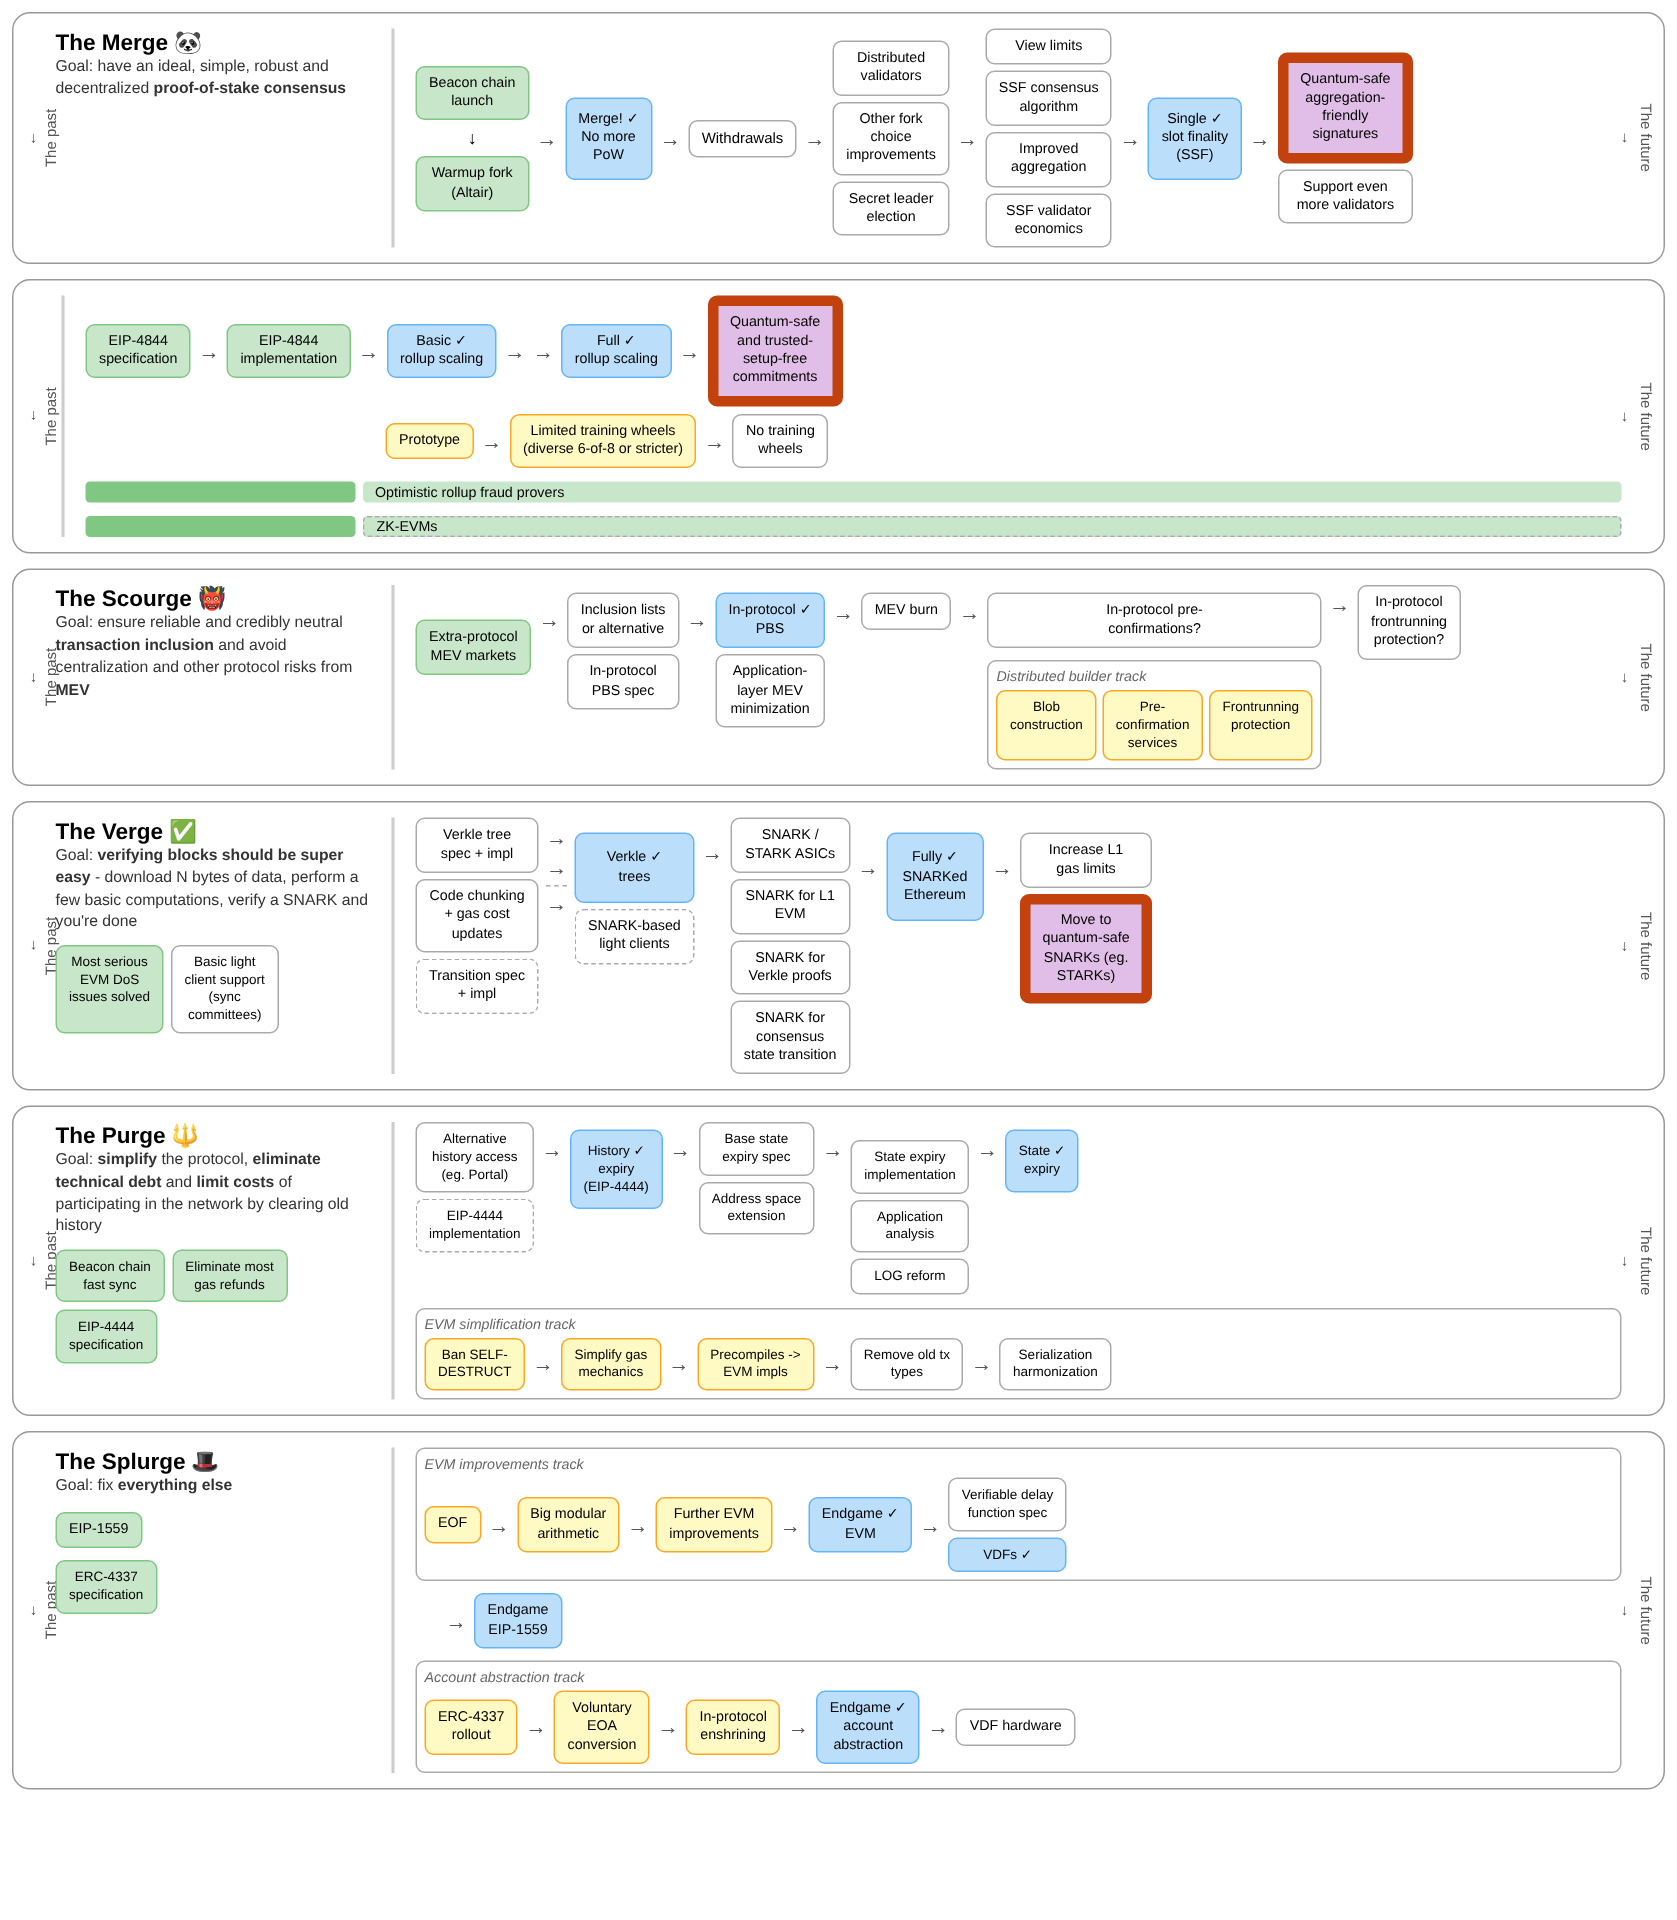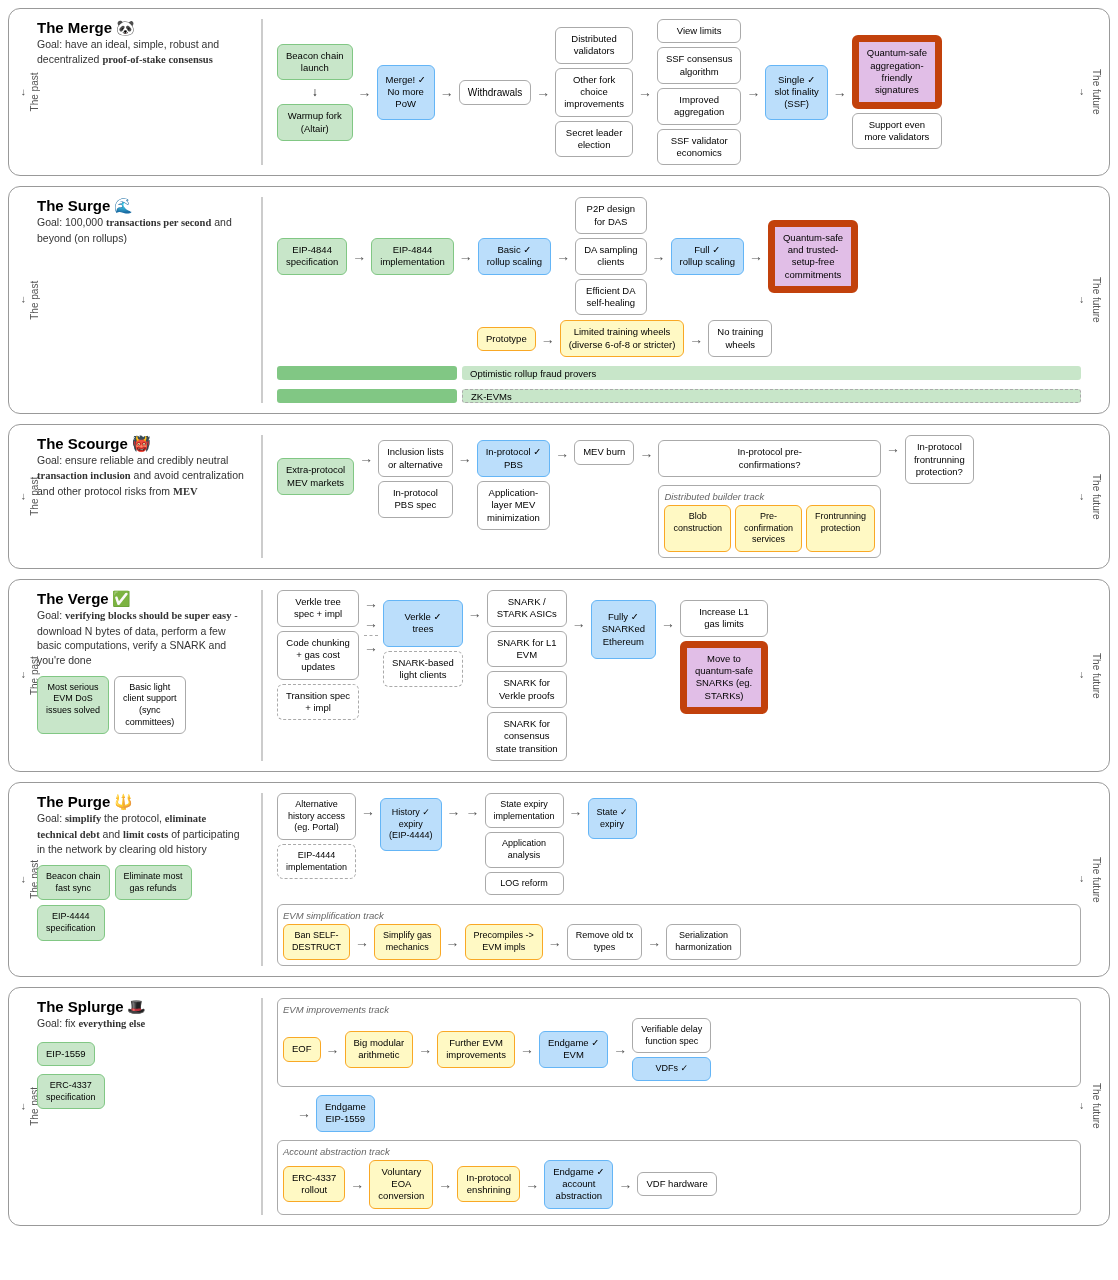--- a/index.html
+++ b/index.html
@@ -31,21 +31,20 @@
       gap: 4px;
     }
     .section-goal {
       font-size: 10.5px;
       color: #333;
       max-width: 220px;
       line-height: 1.4;
     }
     .section-goal strong {
       font-weight: bold;
-      font-family: Liberation Serif, serif;
     }
     
     .node {
       border-radius: 6px;
       padding: 5px 8px;
       text-align: center;
       font-size: 10px;
       line-height: 1.3;
       position: relative;
     }
@@ -188,39 +187,30 @@
   </div>
 
   <div class="section">
     <div style="display:flex; align-items:stretch; gap:0;">
       <div class="past-label">
         <span>←</span>
         <span>The past</span>
       </div>
       <div class="section-inner">
         <div class="header-and-flow">
-          <div style="width:210px; flex-shrink:0;">
-            <div class="section-title">The Surge 🌊</div>
-            <div class="section-goal">Goal: 100,000 <strong>transactions per second</strong> and beyond (on rollups)</div>
-          </div>
           <div class="divider-line"></div>
           <div style="display:flex; flex-direction:column; gap:5px; flex:1;">
 
             <div style="display:flex; align-items:center; gap:5px; flex-wrap:wrap;">
               <div class="node node-green" style="font-size:9.5px;">EIP-4844<br>specification</div>
               <span class="arrow">→</span>
               <div class="node node-green" style="font-size:9.5px;">EIP-4844<br>implementation</div>
               <span class="arrow">→</span>
               <div class="node node-blue" style="font-size:9.5px;">Basic ✓<br>rollup scaling</div>
               <span class="arrow">→</span>
-              <div class="col" style="gap:4px;">
-                <div class="node node-white" style="font-size:9.5px;">P2P design<br>for DAS</div>
-                <div class="node node-white" style="font-size:9.5px;">DA sampling<br>clients</div>
-                <div class="node node-white" style="font-size:9.5px;">Efficient DA<br>self-healing</div>
-              </div>
               <span class="arrow">→</span>
               <div class="node node-blue" style="font-size:9.5px;">Full ✓<br>rollup scaling</div>
               <span class="arrow">→</span>
               <div class="node node-purple" style="font-size:9.5px;">Quantum-safe<br>and trusted-<br>setup-free<br>commitments</div>
             </div>
 
             <div style="display:flex; align-items:center; gap:5px; margin-left:200px;">
               <div class="node node-yellow" style="font-size:9.5px;">Prototype</div>
               <span class="arrow">→</span>
               <div class="node node-yellow" style="font-size:9.5px;">Limited training wheels<br>(diverse 6-of-8 or stricter)</div>
@@ -377,23 +367,27 @@
           <div style="display:flex; flex-direction:column; gap:5px; flex:1;">
 
             <div style="display:flex; gap:5px; align-items:flex-start;">
               <div class="col" style="gap:4px;">
                 <div class="node node-white" style="font-size:9px;">Alternative<br>history access<br>(eg. Portal)</div>
                 <div class="node node-white" style="font-size:9px; border-style:dashed;">EIP-4444<br>implementation</div>
               </div>
               <span class="arrow" style="margin-top:10px;">→</span>
               <div class="node node-blue" style="font-size:9px; margin-top:5px; padding:8px;">History ✓<br>expiry<br>(EIP-4444)</div>
               <span class="arrow" style="margin-top:10px;">→</span>
+              <div class="col" style="gap:4px;">
+                <div class="node node-white" style="font-size:9px;">Base state<br>expiry spec</div>
+                <div class="node node-white" style="font-size:9px;">Address space<br>extension</div>
+              </div>
               <span class="arrow" style="margin-top:10px;">→</span>
               <div class="col" style="gap:4px;">
-                <div class="node node-white" style="font-size:9px;">State expiry<br>implementation</div>
+                <div class="node node-white" style="font-size:9px;margin-top:12px;">State expiry<br>implementation</div>
                 <div class="node node-white" style="font-size:9px;">Application<br>analysis</div>
                 <div class="node node-white" style="font-size:9px;">LOG reform</div>
               </div>
               <span class="arrow" style="margin-top:10px;">→</span>
               <div class="node node-blue" style="font-size:9px; margin-top:5px; padding:8px;">State ✓<br>expiry</div>
             </div>
 
             <div style="border:1.5px solid #aaa; border-radius:6px; padding:5px; margin-top:4px;">
               <div class="track-label">EVM simplification track</div>
               <div style="display:flex; gap:5px; align-items:center;">

